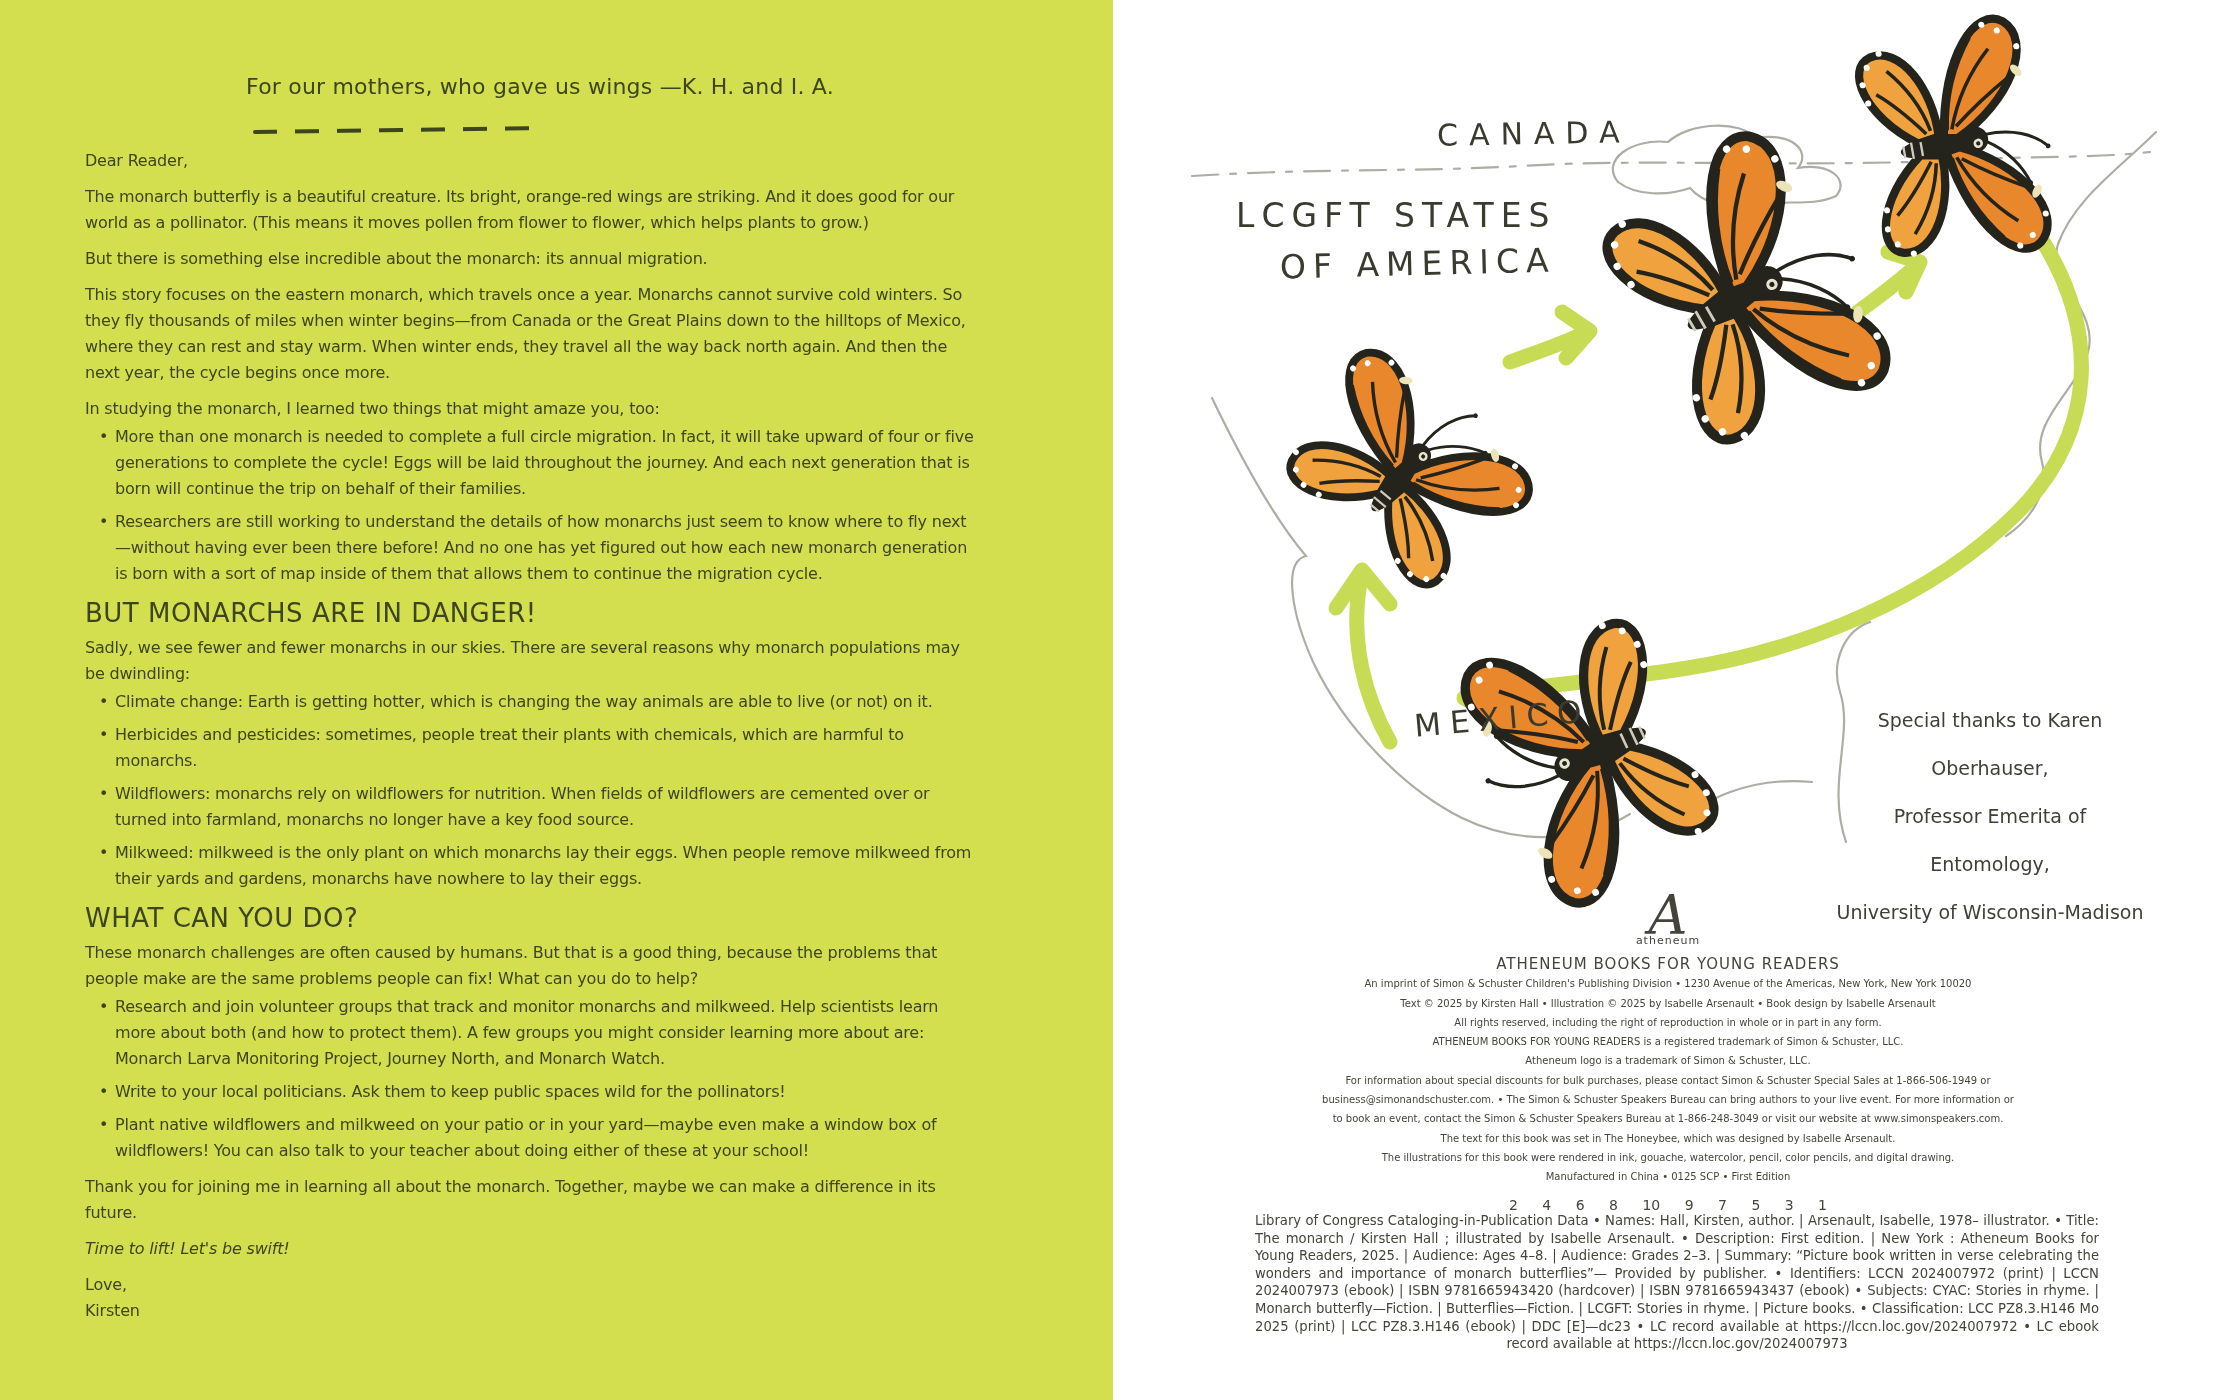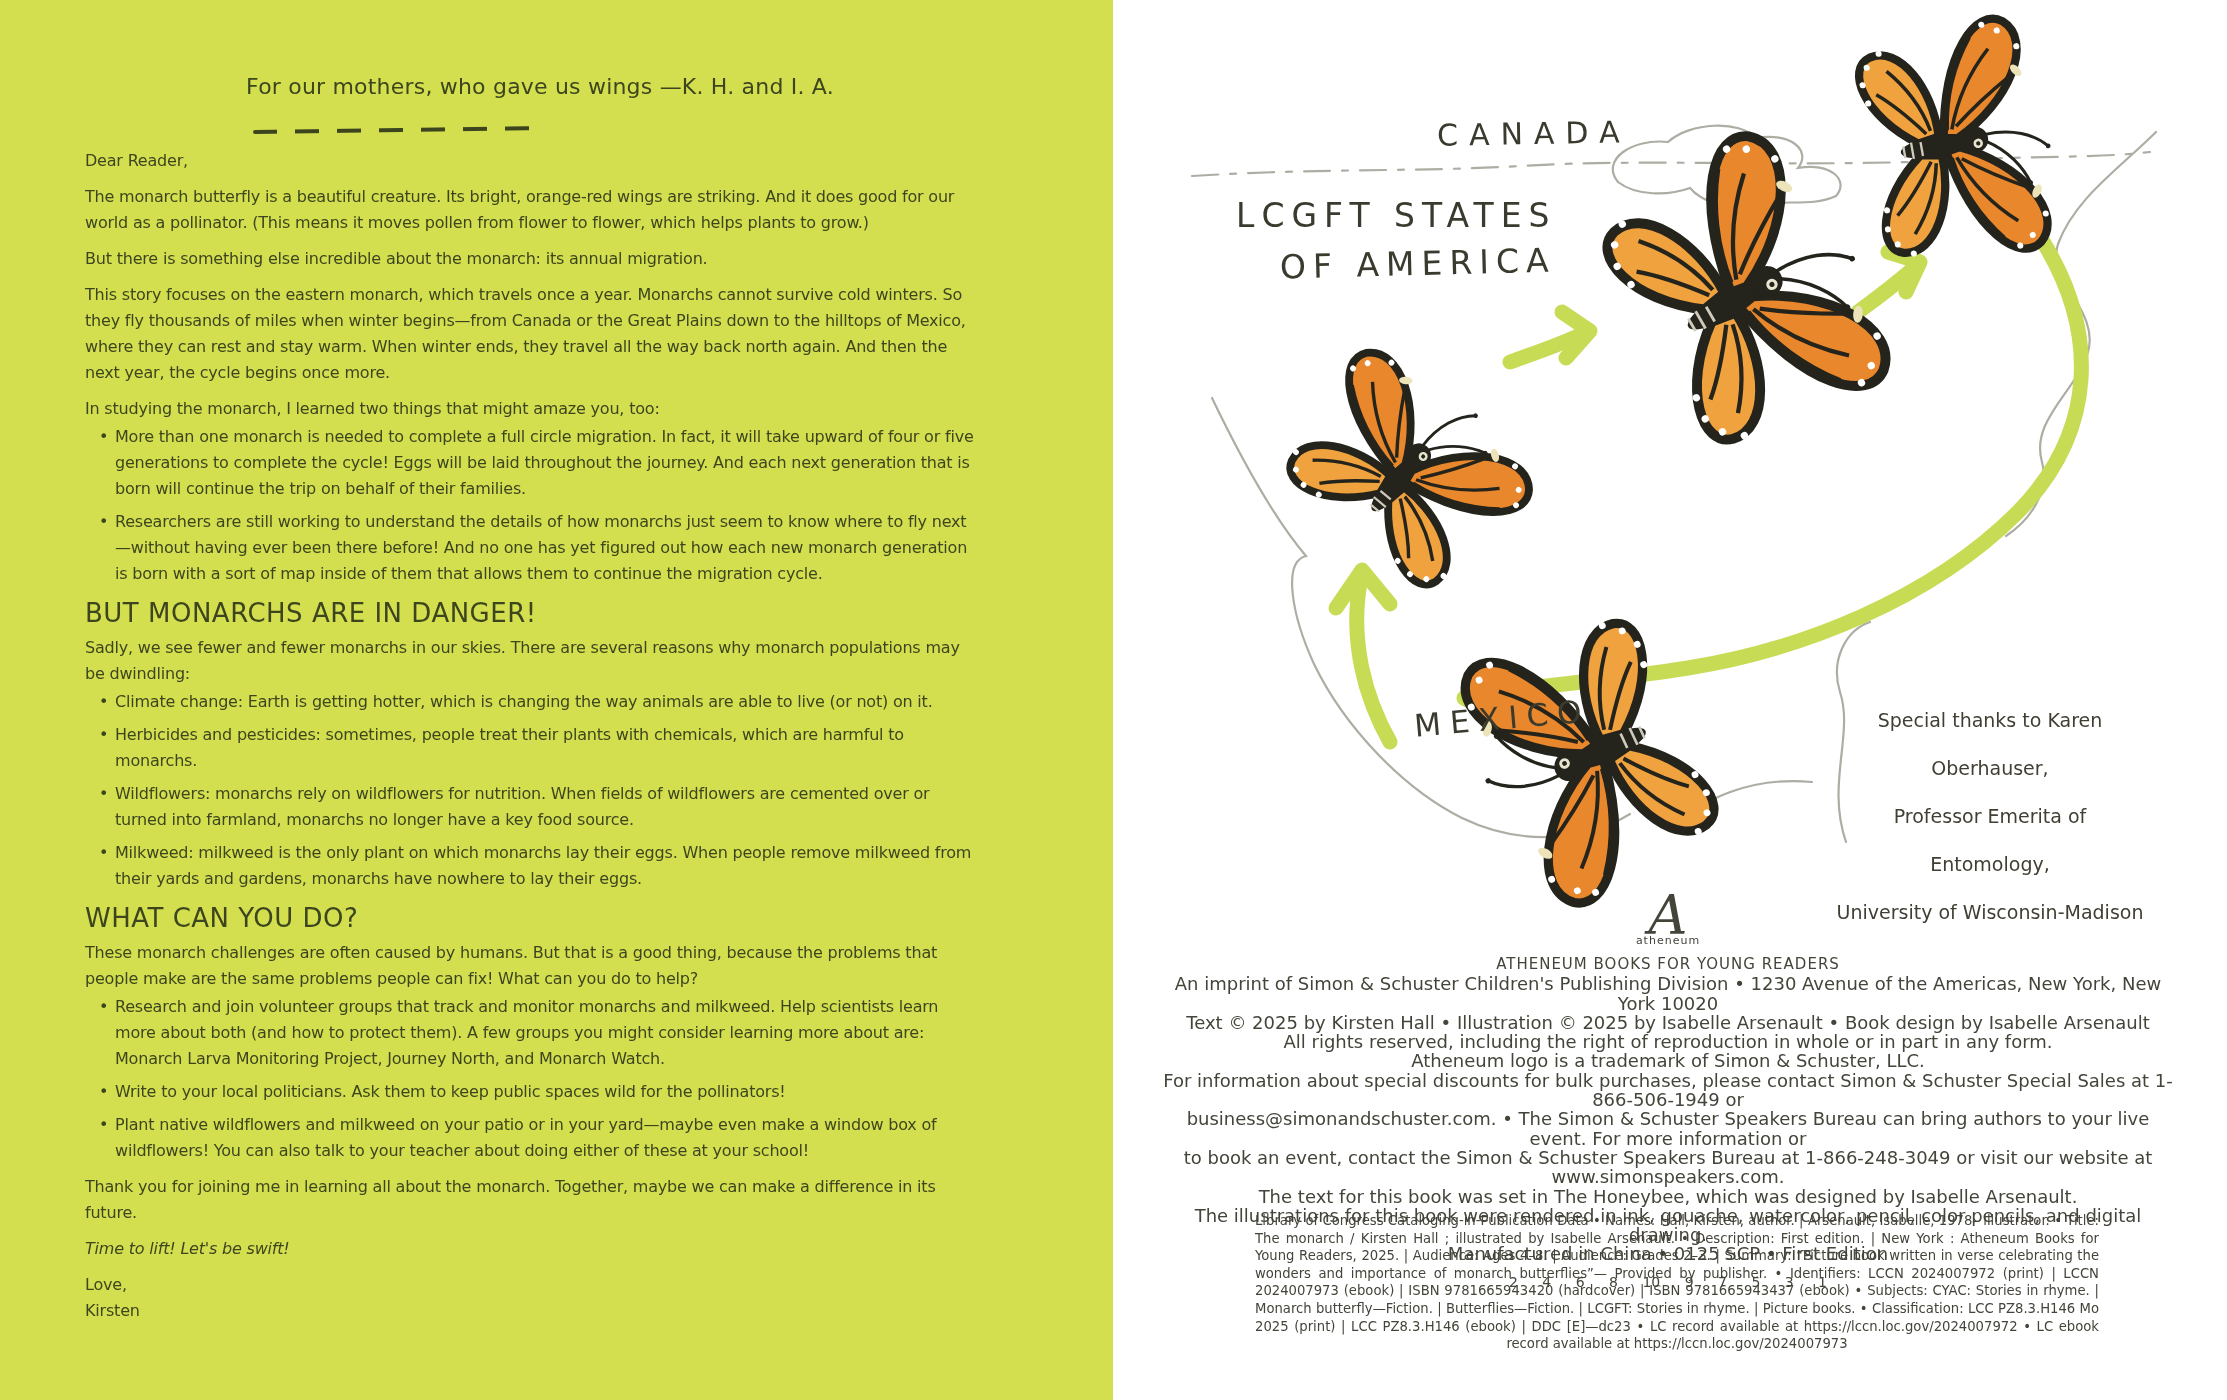--- a/index.html
+++ b/index.html
@@ -44,21 +44,21 @@
   #special-thanks{
     position:absolute;left:1836px;top:696px;width:308px;text-align:center;
     font-size:19px;line-height:48px;color:#413f33;
   }
   
   #colophon{
     position:absolute;left:1163px;top:890px;width:1010px;text-align:center;color:#45443a;
   }
   #ath-logo-letter{font-family:"DejaVu Serif",serif;font-style:italic;font-size:54px;line-height:52px;}
   #ath-logo-name{font-size:11px;letter-spacing:1px;margin-top:-8px;}
-  .col-line{font-size:18px;line-height:19.3px;}
+  .col-line{font-size:10px;line-height:19.3px;}
   .col-line.first{font-size:15px;letter-spacing:1px;margin-top:8px;}
   #printers-key{font-size:14px;margin-top:10px;word-spacing:20px;}
   #cip-block{
     position:absolute;left:1255px;top:1212px;width:844px;
     font-size:13.2px;line-height:17.6px;text-align:justify;text-align-last:center;color:#45443a;
   }
 </style>
 </head>
 <body>
 
@@ -186,20 +186,21 @@
     <div>University of Wisconsin-Madison</div>
   </div>
 
   <div id="colophon">
     <div id="ath-logo-letter">A</div>
     <div id="ath-logo-name">atheneum</div>
     <div class="col-line first">ATHENEUM BOOKS FOR YOUNG READERS</div>
     <div class="col-line">An imprint of Simon &amp; Schuster Children's Publishing Division • 1230 Avenue of the Americas, New York, New York 10020</div>
     <div class="col-line">Text © 2025 by Kirsten Hall • Illustration © 2025 by Isabelle Arsenault • Book design by Isabelle Arsenault</div>
     <div class="col-line">All rights reserved, including the right of reproduction in whole or in part in any form.</div>
+    <div class="col-line">ATHENEUM BOOKS FOR YOUNG READERS is a registered trademark of Simon &amp; Schuster, LLC.</div>
     <div class="col-line">Atheneum logo is a trademark of Simon &amp; Schuster, LLC.</div>
     <div class="col-line">For information about special discounts for bulk purchases, please contact Simon &amp; Schuster Special Sales at 1-866-506-1949 or</div>
     <div class="col-line">business@simonandschuster.com. • The Simon &amp; Schuster Speakers Bureau can bring authors to your live event. For more information or</div>
     <div class="col-line">to book an event, contact the Simon &amp; Schuster Speakers Bureau at 1-866-248-3049 or visit our website at www.simonspeakers.com.</div>
     <div class="col-line">The text for this book was set in The Honeybee, which was designed by Isabelle Arsenault.</div>
     <div class="col-line">The illustrations for this book were rendered in ink, gouache, watercolor, pencil, color pencils, and digital drawing.</div>
     <div class="col-line">Manufactured in China • 0125 SCP • First Edition</div>
     <div id="printers-key">2 4 6 8 10 9 7 5 3 1</div>
   </div>
 

